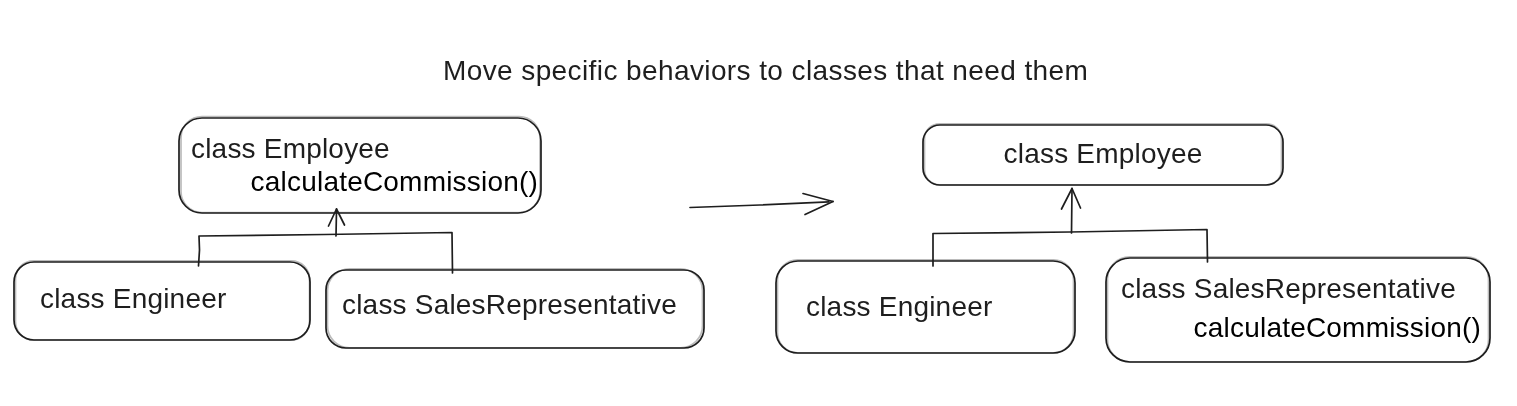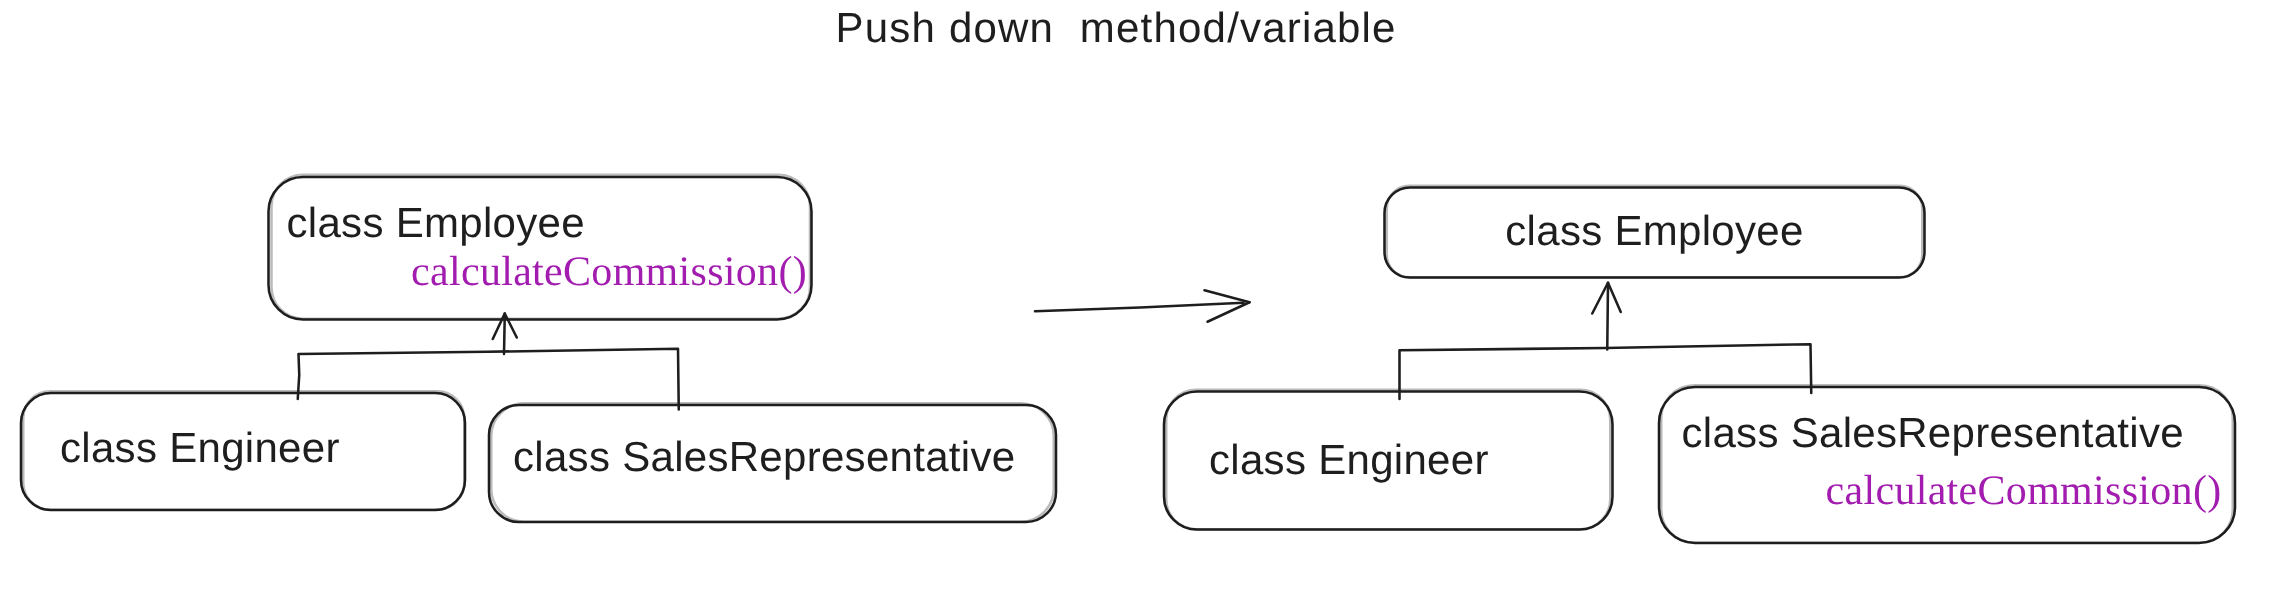--- a/index.html
+++ b/index.html
@@ -13,21 +13,21 @@
     overflow: hidden;
   }
   .txt { position: absolute; white-space: pre; }
   .heading  { left: 557px; top: 3px;  font-size: 28px; letter-spacing: 0.8px; }
   .subheading { left: 443px; top: 55px; font-size: 28px; letter-spacing: 0.4px; }
 
   svg.strokes { position: absolute; left: 0; top: 0; }
 
   
   .boxtext { position: absolute; font-size: 28px; letter-spacing: 0.2px; border-radius: 16px; }
-  .green { color: #a21caf; font-family: Liberation Serif, serif; }
+  .green { color: #000000; }
 
   .emp-before { left: 179px; top: 118px; width: 362px; height: 95px;
                 padding-top: 14px; box-sizing: border-box; }
   .emp-before .l1 { padding-left: 12px; line-height: 33px; }
   .emp-before .l2 { text-align: right; padding-right: 3px; line-height: 33px; }
 
   .eng-before { left: 14px; top: 262px; width: 296px; height: 78px; }
   .eng-before .l1 { padding-left: 26px; line-height: 74px; }
 
   .sal-before { left: 326px; top: 270px; width: 378px; height: 78px; }
@@ -91,21 +91,21 @@
     </g>
 
     <path d="M 933 266 L 933 233.5 L 1070 232 L 1207 229.5 L 1207.5 262"></path>
     <g>
       <path d="M 1071.5 233 L 1072 189"></path>
       <path d="M 1072 188.5 L 1061.5 209"></path>
       <path d="M 1072 188.5 L 1080.5 208"></path>
     </g>
   </svg>
 
-  <div class="txt heading">Push down  method/variable</div>
+  <div class="txt subheading">Move specific behaviors to classes that need them</div>
 
   <div class="boxtext emp-before">
     <div class="l1">class Employee</div>
     <div class="l2 green">calculateCommission()</div>
   </div>
   <div class="boxtext eng-before">
     <div class="l1">class Engineer</div>
   </div>
   <div class="boxtext sal-before">
     <div class="l1">class SalesRepresentative</div>

